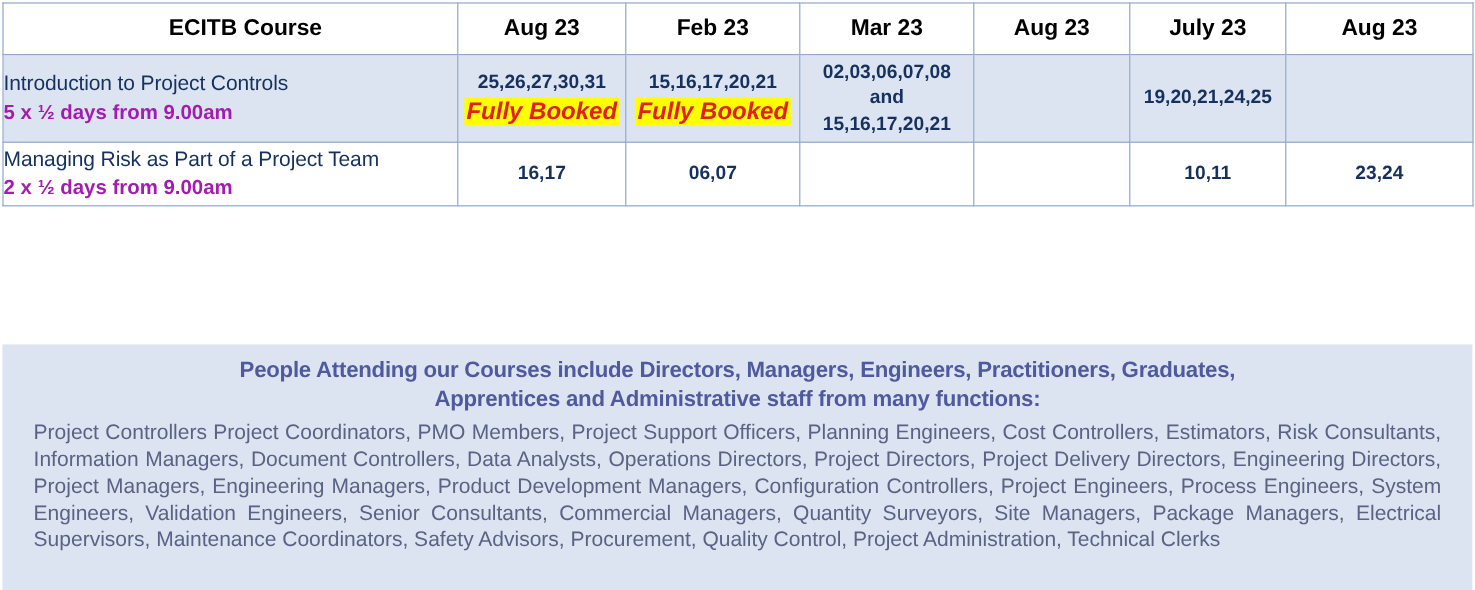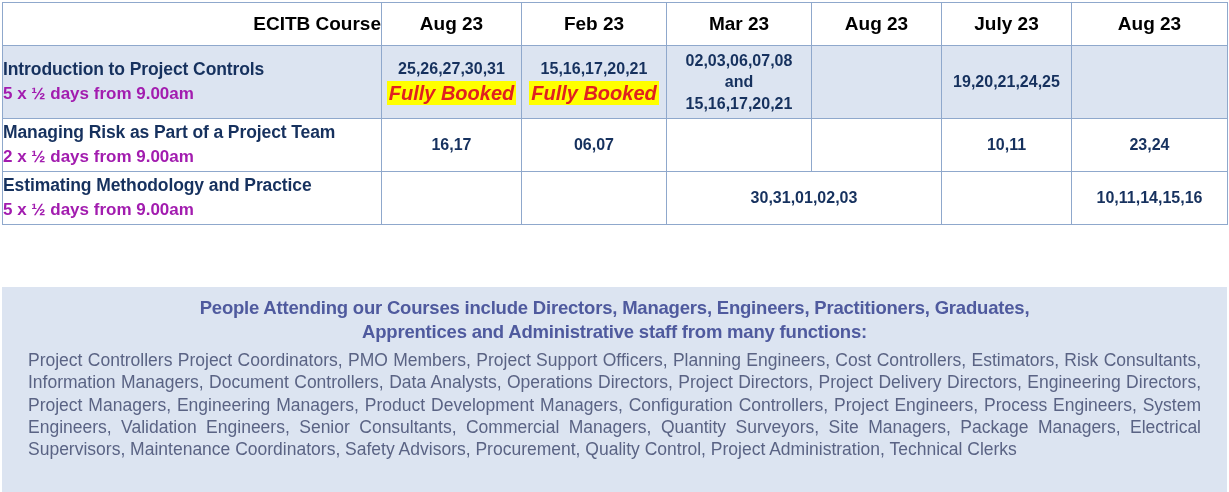--- a/index.html
+++ b/index.html
@@ -42,21 +42,21 @@
     border-bottom: 3px solid #4f6da3;
     border-top: 2px solid #5878ab;
     background: #ffffff;
     height: 42px;
     font-size: 19px;
     font-weight: bold;
     color: #000000;
     text-align: center;
   }
   .hdr-row th.course-col {
-    text-align: right;
+    text-align: center;
     padding-left: 25px;
   }
 
   .col-course { width: 379px; }
   .col-m      { width: 140px; }
   .col-m2     { width: 145px; }
   .col-m3     { width: 145px; }
   .col-m4     { width: 130px; }
   .col-m5     { width: 130px; }
   .col-m6     { width: 156px; }
@@ -64,21 +64,21 @@
   tr.shaded td { background: #dce4f1; }
   tr.plain  td { background: #ffffff; }
 
   td.course-cell {
     text-align: left;
     padding: 6px 6px 8px 14px;
   }
   .course-title {
     display: block;
     font-size: 17.5px;
-    font-weight: bold;
+    font-weight: normal;
     color: #16315e;
     line-height: 1.25;
     letter-spacing: -0.1px;
   }
   .course-sub {
     display: block;
     font-size: 17px;
     font-weight: bold;
     color: #a21caf;
     line-height: 1.3;
@@ -216,41 +216,20 @@
         </td>
         <td class="date-cell">
           <span class="dates">10,11</span>
         </td>
         <td class="date-cell">
           <span class="dates">23,24</span>
         </td>
       </tr>
 
 
-      <tr class="plain row-med">
-        <td class="course-cell">
-          <span class="course-title">Estimating Methodology and Practice</span>
-          <span class="course-sub">5 x ½ days from 9.00am</span>
-        </td>
-        <td class="date-cell">
-          
-        </td>
-        <td class="date-cell">
-          
-        </td>
-        <td class="date-cell" colspan="2">
-          <span class="dates">30,31,01,02,03</span>
-        </td>
-        <td class="date-cell">
-          
-        </td>
-        <td class="date-cell">
-          <span class="dates">10,11,14,15,16</span>
-        </td>
-      </tr>
 
     </tbody>
   </table>
 
   <div class="footer">
     <div class="footer-heading">
       <span>People Attending our Courses include Directors, Managers, Engineers, Practitioners, Graduates,</span><br>
       <span>Apprentices and Administrative staff from many functions:</span>
     </div>
     <div class="footer-body">Project Controllers Project Coordinators, PMO Members, Project Support Officers, Planning Engineers, Cost Controllers, Estimators, Risk Consultants, Information Managers, Document Controllers, Data Analysts, Operations Directors, Project Directors, Project Delivery Directors, Engineering Directors, Project Managers, Engineering Managers, Product Development Managers, Configuration Controllers, Project Engineers, Process Engineers, System Engineers, Validation Engineers, Senior Consultants, Commercial Managers, Quantity Surveyors, Site Managers, Package Managers, Electrical Supervisors, Maintenance Coordinators, Safety Advisors, Procurement, Quality Control, Project Administration, Technical Clerks</div>

